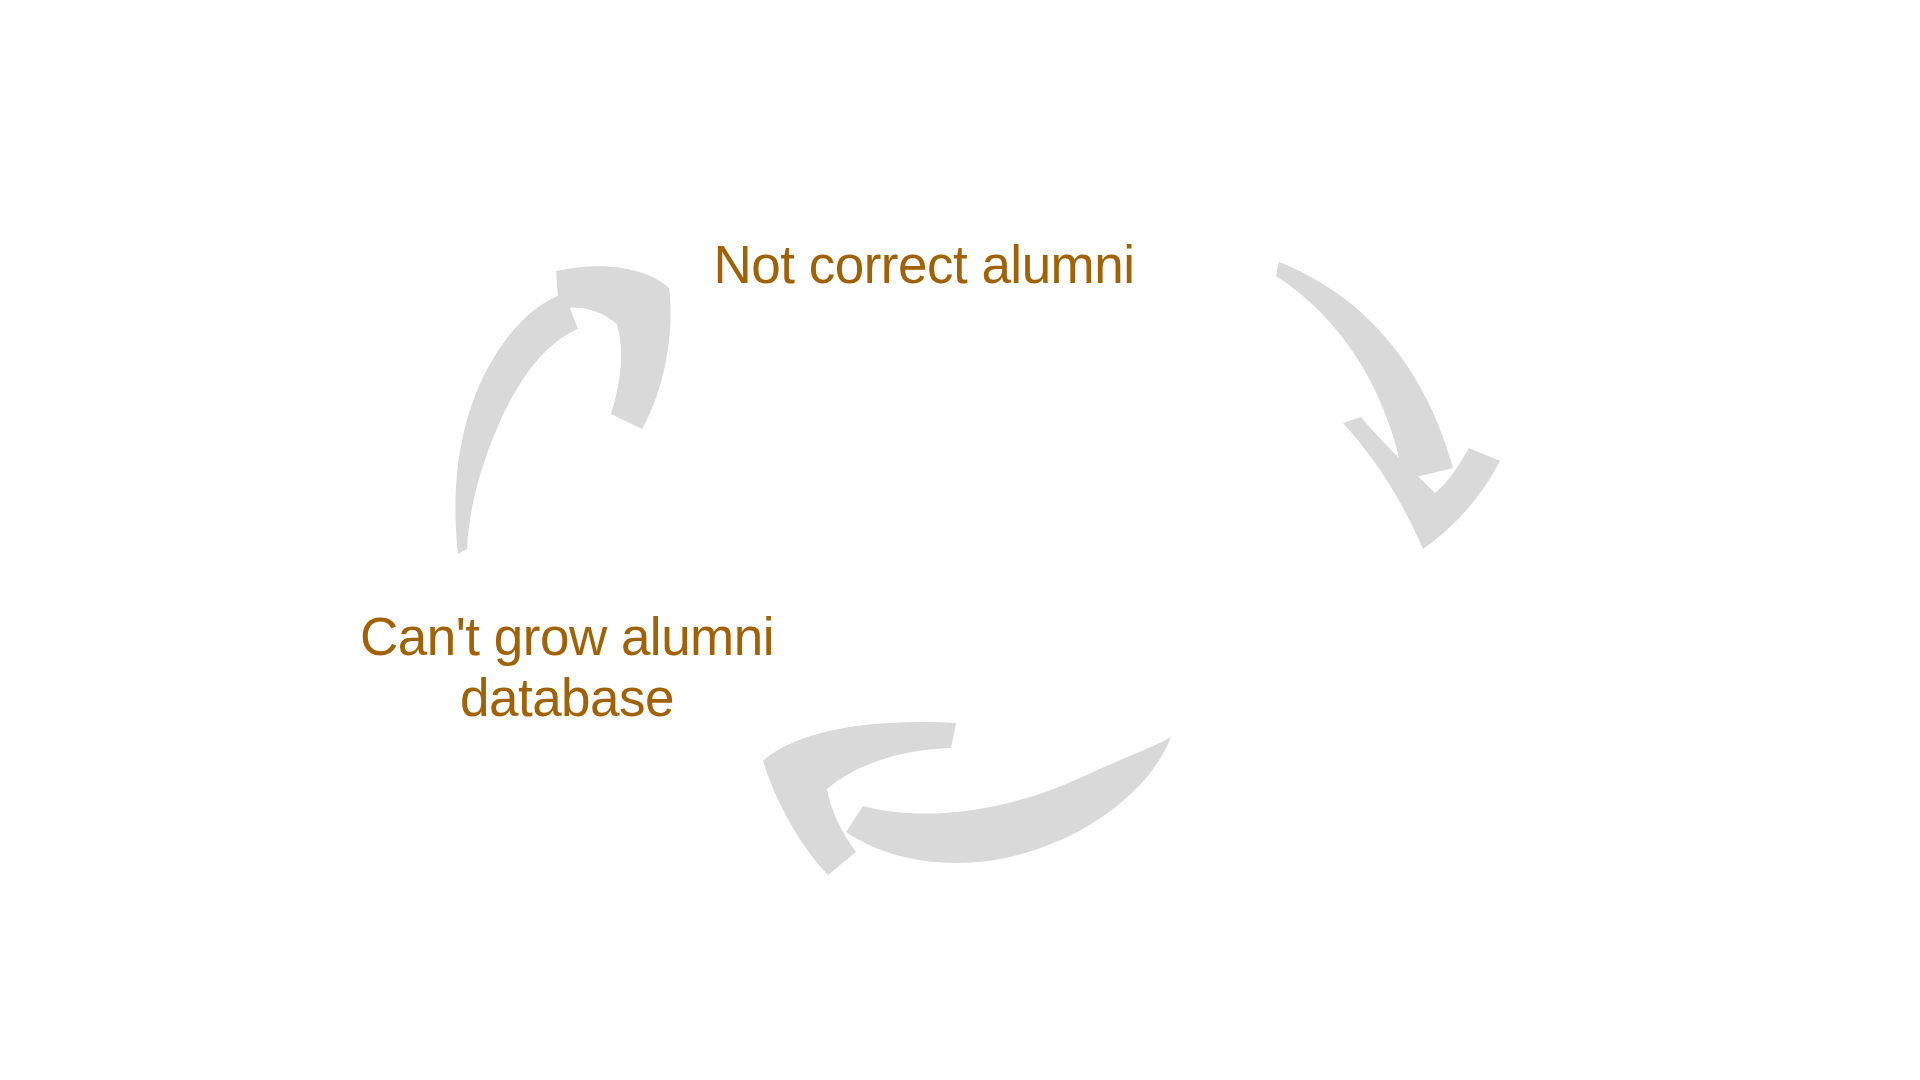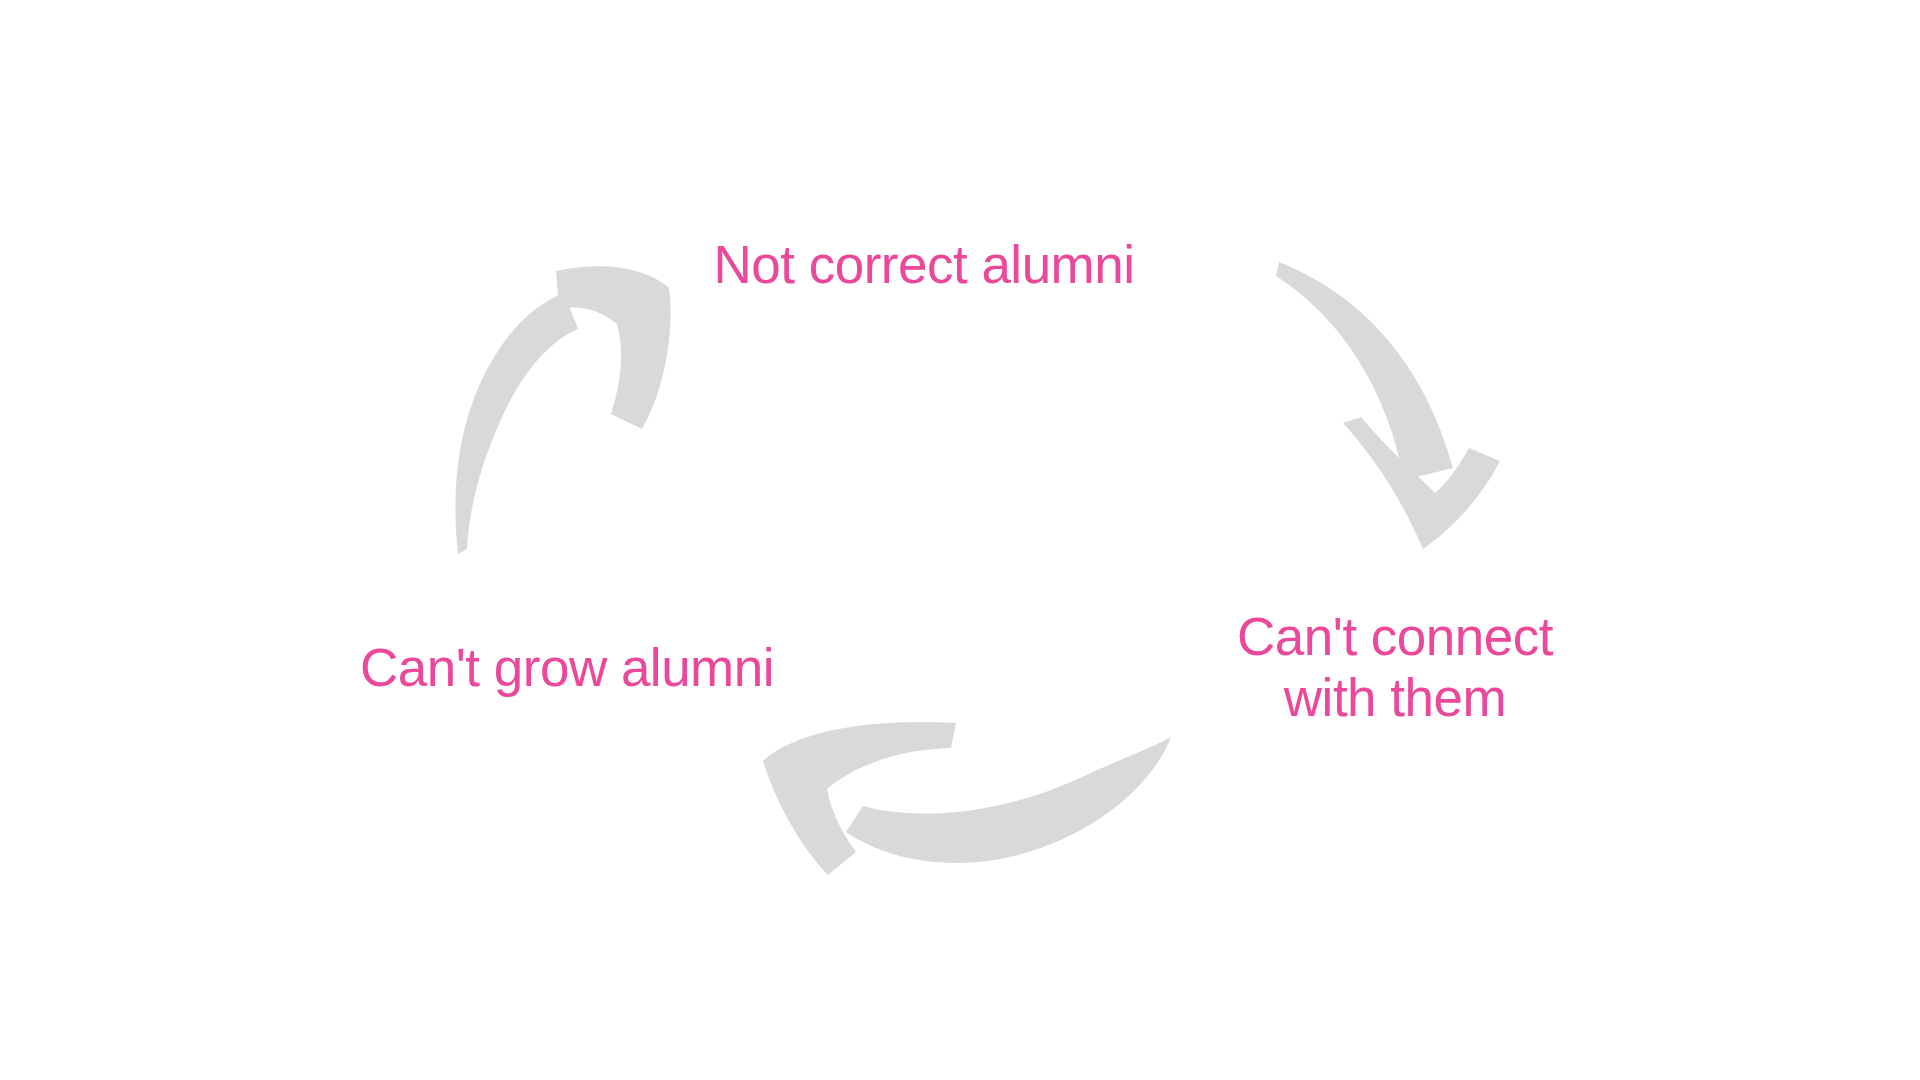--- a/index.html
+++ b/index.html
@@ -35,21 +35,21 @@
     white-space: nowrap;
   }
   .node-top   { left: 924px;  top: 264px; }
   .node-right { left: 1395px; top: 667px; }
   .node-left  { left: 567px;  top: 667px; }
   .node .line { display: block; }
 </style>
 </head>
 <body style="background: rgb(255, 255, 255);">
 
-<div class="canvas" style="color: #ec4899;">
+<div class="canvas" style="color: #a16207;">
 
   <svg class="arrows-layer" viewBox="0 0 1920 1080" aria-hidden="true">
 
     <g>
       <path d="M 1279,262 C 1360,294 1424,362 1453,468 L 1404,480 C 1388,392 1342,318 1276,276 Z" fill="#d9d9d9"></path>
       <path d="M 1343,423 C 1369,452 1397,489 1423,549 C 1456,526 1483,494 1500,461 L 1469,448 C 1457,469 1447,483 1435,493 C 1411,469 1384,445 1361,417 Z" fill="#d9d9d9"></path>
     </g>
 
     <g>
       <path d="M 1171,737 C 1150,792 1078,848 988,861 C 928,868 880,855 846,832 L 863,806 C 930,824 1015,808 1080,778 C 1130,755 1158,745 1171,737 Z" fill="#d9d9d9"></path>
@@ -59,22 +59,19 @@
     <g>
       <path d="M 458,554 C 449,474 463,396 507,338 C 524,316 543,301 564,293 L 578,329 C 549,341 523,372 502,417 C 481,463 469,508 467,549 Z" fill="#d9d9d9"></path>
       <path d="M 556,271 C 601,261 646,267 669,288 C 675,332 664,391 642,429 L 611,414 C 622,379 624,349 617,324 C 599,309 579,305 559,309 Z" fill="#d9d9d9"></path>
     </g>
   </svg>
 
   <div class="node node-top">
     <span class="line">Not correct alumni</span>
   </div>
 
-  <div class="node node-right">
-    <span class="line">Can't connect</span>
-    <span class="line">with them</span>
-  </div>
 
   <div class="node node-left">
     <span class="line">Can't grow alumni</span>
+    <span class="line">database</span>
   </div>
 
 </div>
 
 </body></html>

